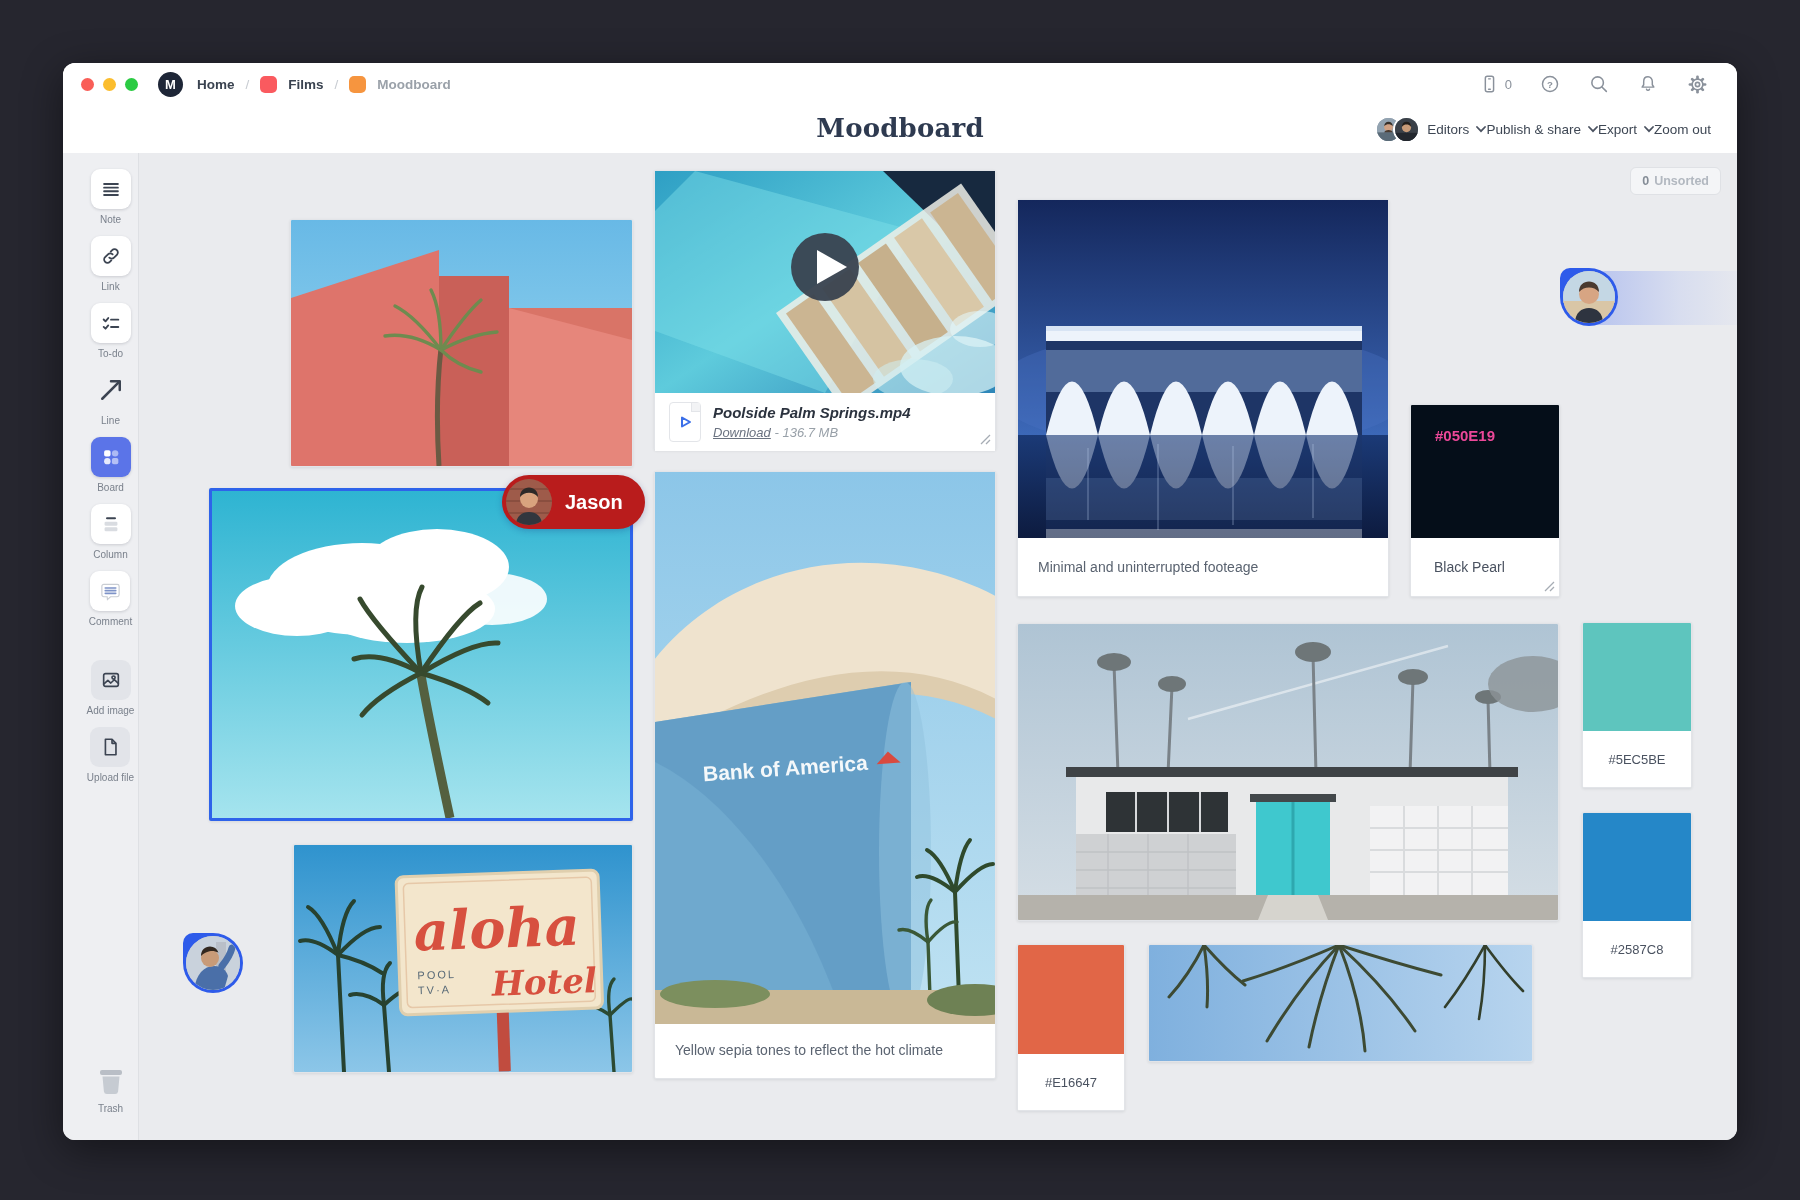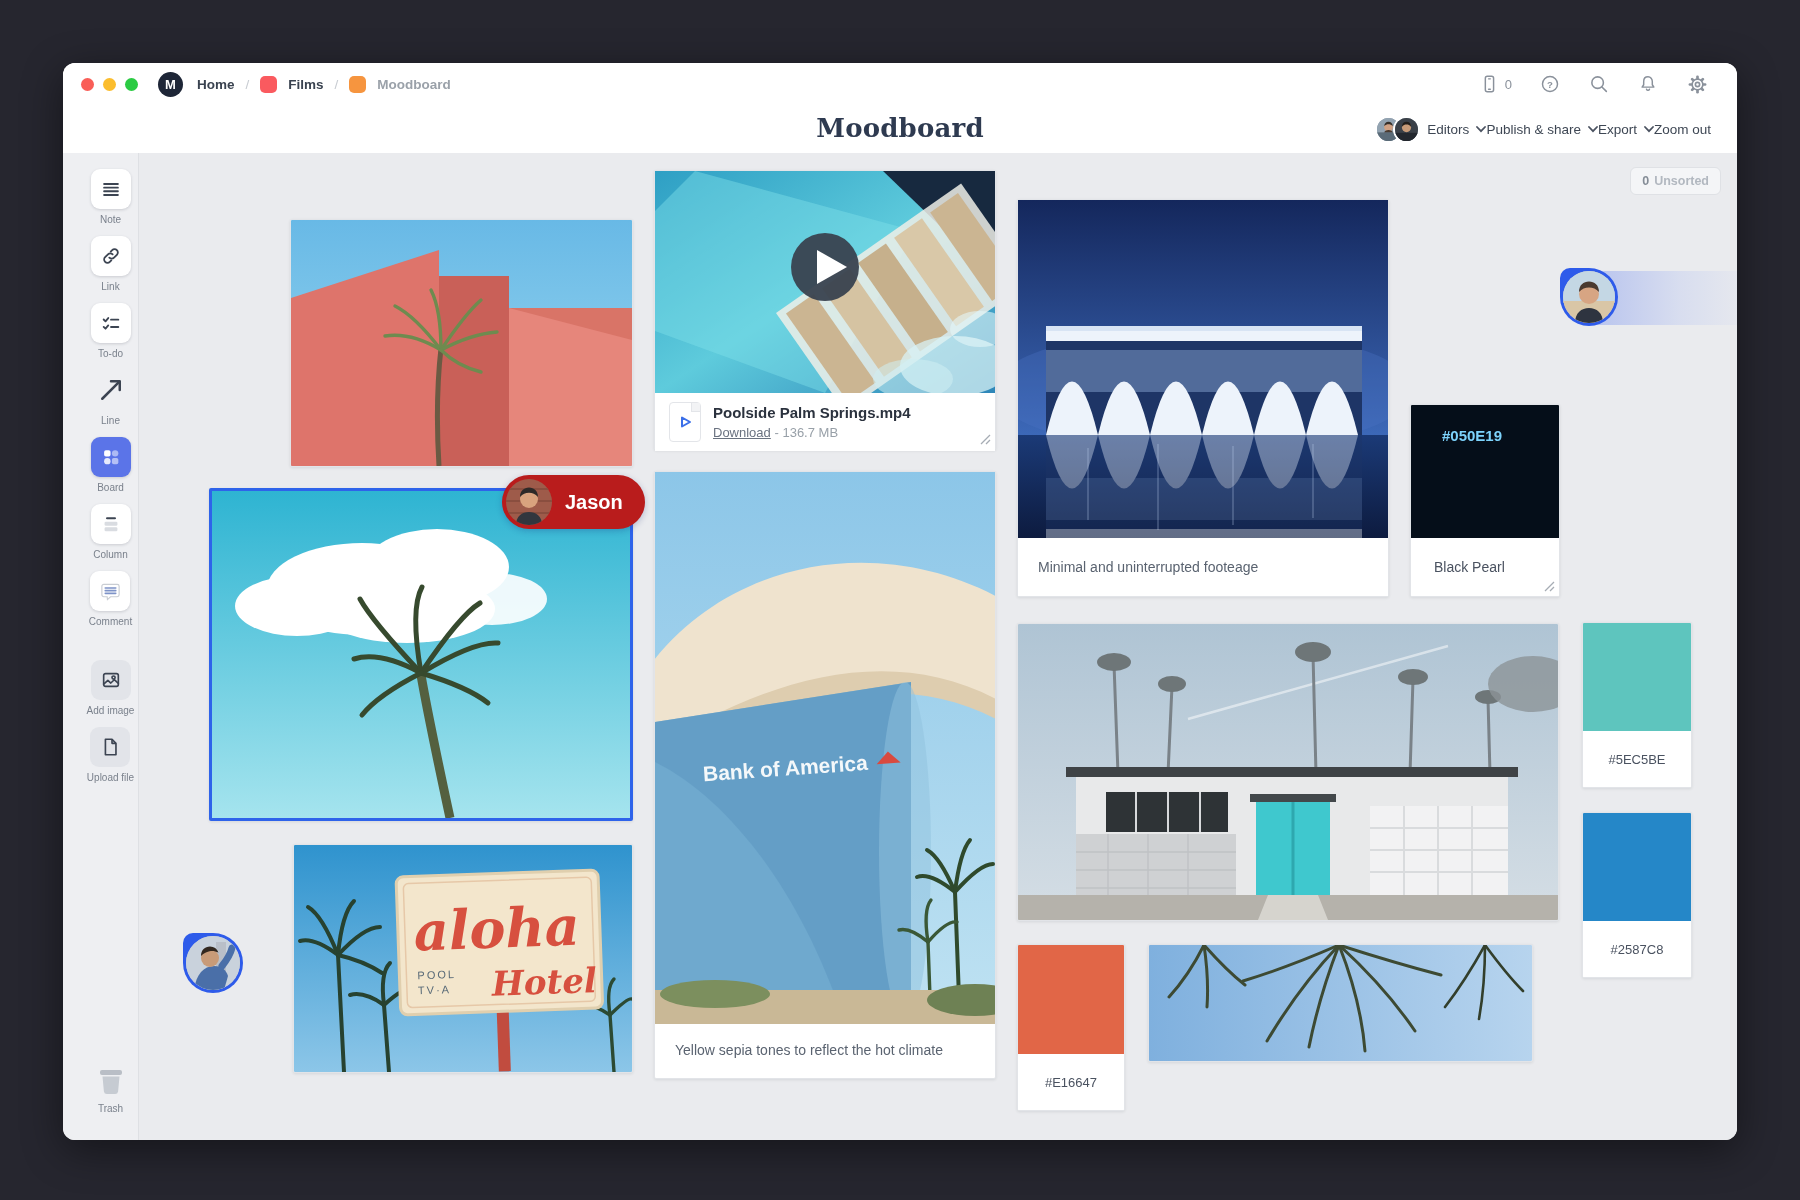--- a/index.html
+++ b/index.html
@@ -73,31 +73,31 @@
   .toolbar-spacer { flex:1; }
   .tool.trash { margin-bottom:26px; }
   
   .canvas { flex:1; position:relative; background:#EAEBEE; overflow:hidden; }
   .card { position:absolute; background:#fff; border:1px solid #E2E4E8; box-shadow:0 1px 3px rgba(30,35,50,.10); border-radius:2px; }
   .img-card { overflow:hidden; }
   .img-card svg { display:block; }
   .caption-bar { background:#fff; display:flex; align-items:center; padding:0 20px; font-size:14px; color:#5A6370; }
   .resize-handle { position:absolute; right:4px; bottom:4px; }
   
-  .video-footer { height:58px; display:flex; align-items:center; padding:12px 14px; gap:12px; background:#fff; }
+  .video-footer { height:58px; display:flex; align-items:center; padding:12px 14px; gap:12px; background:#fff;font-style:italic; }
   .doc-icon { width:32px; height:40px; border:1px solid #E3E5E9; border-radius:4px; position:relative; background:#fff; flex:0 0 auto;
               display:flex; align-items:center; justify-content:center; }
   .doc-fold { position:absolute; top:0; right:0; width:9px; height:9px; background:#F2F3F5; border-left:1px solid #E3E5E9; border-bottom:1px solid #E3E5E9; }
   .file-title { font-size:15px; font-weight:bold; color:#2B323E; line-height:1.2; }
   .file-meta { font-size:13px; color:#98A0A8; margin-top:3px; }
   .file-meta .dl { color:#6A7280; text-decoration:underline; cursor:pointer; }
   
   .swatch-card { display:flex; flex-direction:column; overflow:hidden; }
   .swatch-color { flex:1; position:relative; }
-  .swatch-hex-on { position:absolute; left:24px; top:22px; color:#7dd3fc; font-size:15px; font-weight:bold;margin-left:7px; }
+  .swatch-hex-on { position:absolute; left:24px; top:22px; color:#ec4899; font-size:15px; font-weight:bold; }
   .swatch-label { height:58px; background:#fff; display:flex; align-items:center; padding-left:23px; font-size:14px; color:#4A5260; }
   .swatch-label.center { justify-content:center; padding-left:0; font-size:13px; }
   .swatch-label-sm { height:56px; }
   
   .selected { border:3px solid #2E63EA; }
   .name-pill {
     position:absolute; height:54px; border-radius:27px; background:#b91c1c;
     display:flex; align-items:center; padding:4px 22px 4px 4px; gap:13px;
     box-shadow:0 2px 6px rgba(20,40,120,.25); z-index:30; cursor:pointer;
   }

